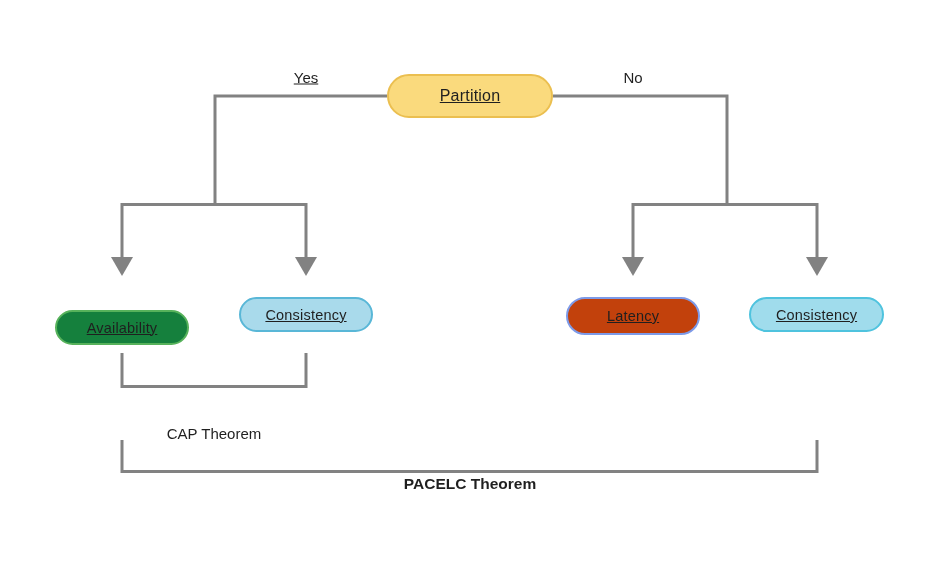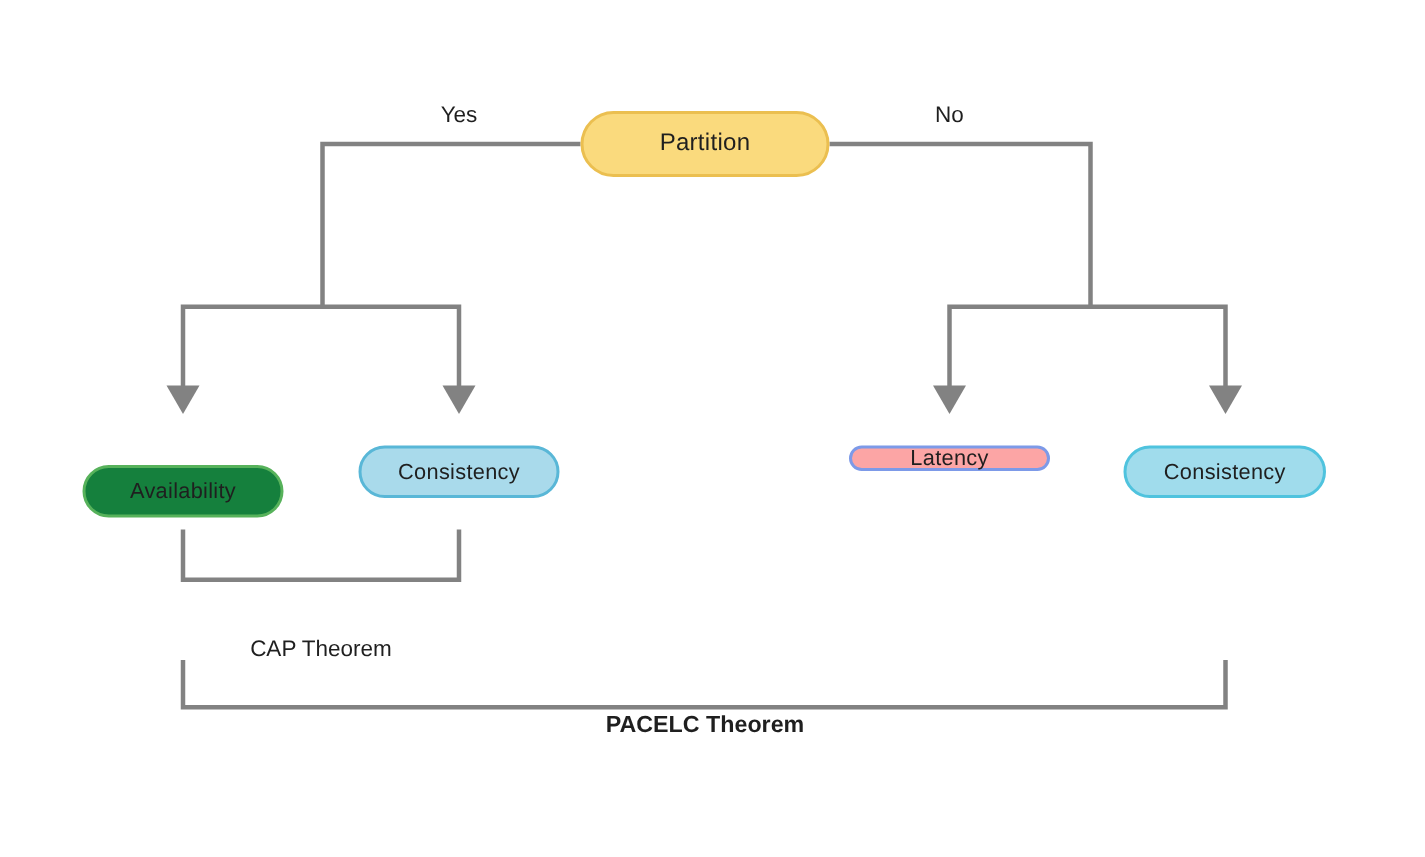--- a/index.html
+++ b/index.html
@@ -33,20 +33,21 @@
     position: absolute;
     display: flex;
     align-items: center;
     justify-content: center;
     border: 2px solid;
     border-radius: 999px;
     box-sizing: border-box;
     font-size: 14.5px;
     letter-spacing: 0.2px;
     white-space: nowrap;
+    text-decoration: underline;
   }
   .pill.root {
     font-size: 16px;
   }
   .floating-label {
     position: absolute;
     transform: translate(-50%, -50%);
     font-size: 15px;
     white-space: nowrap;
   }
@@ -73,26 +74,26 @@
     <polygon points="111,257 133,257 122,276"></polygon>
     <polygon points="295,257 317,257 306,276"></polygon>
     <polygon points="622,257 644,257 633,276"></polygon>
     <polygon points="806,257 828,257 817,276"></polygon>
 
     <path d="M122,353 L122,386.5 L306,386.5 L306,353"></path>
 
     <path d="M122,440 L122,471.5 L817,471.5 L817,440"></path>
   </svg>
 
-  <div class="floating-label" style="left:306px; top:77px;">Yes</div>
+  <div class="floating-label" style="left:306px; top:77px;text-decoration:underline;">Yes</div>
   <div class="floating-label" style="left:633px; top:77px;">No</div>
 
   <div class="pill root" style="left: 387px; top: 74px; width: 166px; height: 44px; background: rgb(250, 218, 125); border-color: rgb(235, 191, 80);">Partition</div>
 
   <div class="pill" style="left: 55px; top: 310px; width: 134px; height: 35px; background: #15803d; border-color: rgb(87, 178, 91);">Availability</div>
   <div class="pill" style="left: 239px; top: 297px; width: 134px; height: 35px; background: rgb(169, 218, 235); border-color: rgb(89, 183, 215);">Consistency</div>
-  <div class="pill" style="left: 566px; top: 297px; width: 134px; height: 17px; background: #fca5a5; border-color: rgb(125, 154, 232);">Latency</div>
+  <div class="pill" style="left: 566px; top: 297px; width: 134px; height: 38px; background: #c2410c; border-color: rgb(125, 154, 232);">Latency</div>
   <div class="pill" style="left: 749px; top: 297px; width: 135px; height: 35px; background: rgb(160, 220, 236); border-color: rgb(79, 195, 222);">Consistency</div>
 
   <div class="floating-label" style="left:214px; top:433px;">CAP Theorem</div>
   <div class="floating-label bold" style="left:470px; top:484px;">PACELC Theorem</div>
 
 </div>
 
 </body></html>

